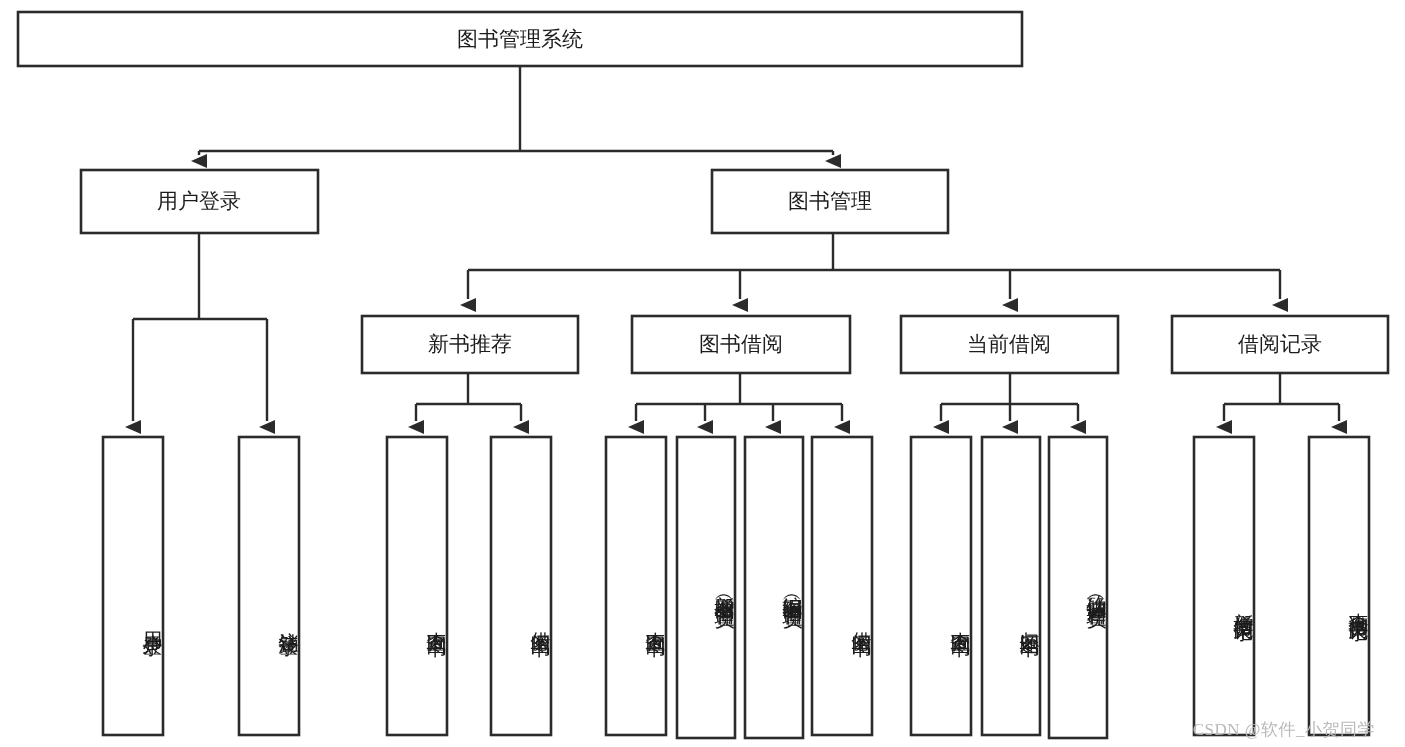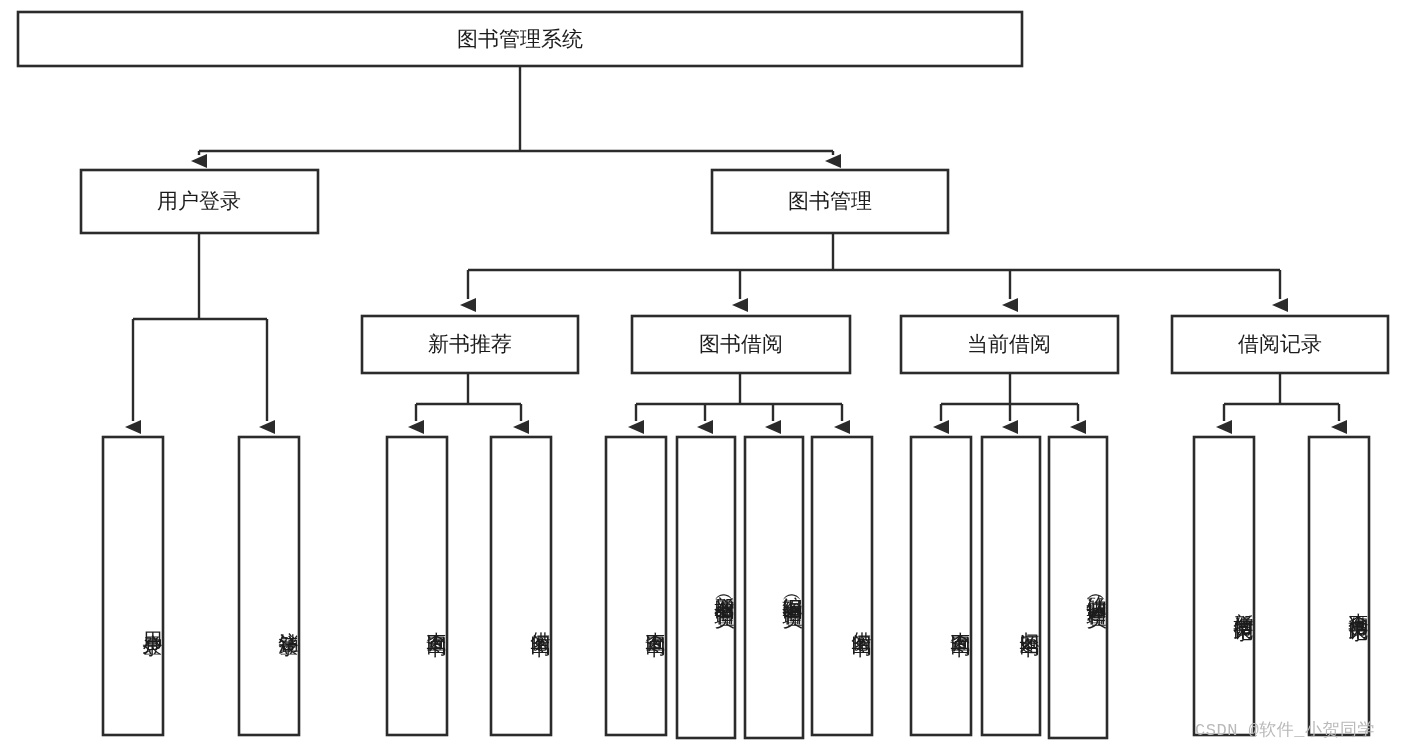--- a/index.html
+++ b/index.html
@@ -67,21 +67,21 @@
     white-space: nowrap;
     pointer-events: none;
     user-select: none;
   }
   .watermark {
     position: absolute;
     right: 12px;
     bottom: 6px;
     color: #b9b9b9;
     font-size: 17px;
-    font-family: Liberation Mono, monospace;
+    font-family: Liberation Serif, serif;
     letter-spacing: 0.5px;
     white-space: nowrap;
   }
 </style>
 </head>
 <body>
 
 <div id="diagram-root">
 
   <svg class="flow" viewBox="0 0 1405 747">

